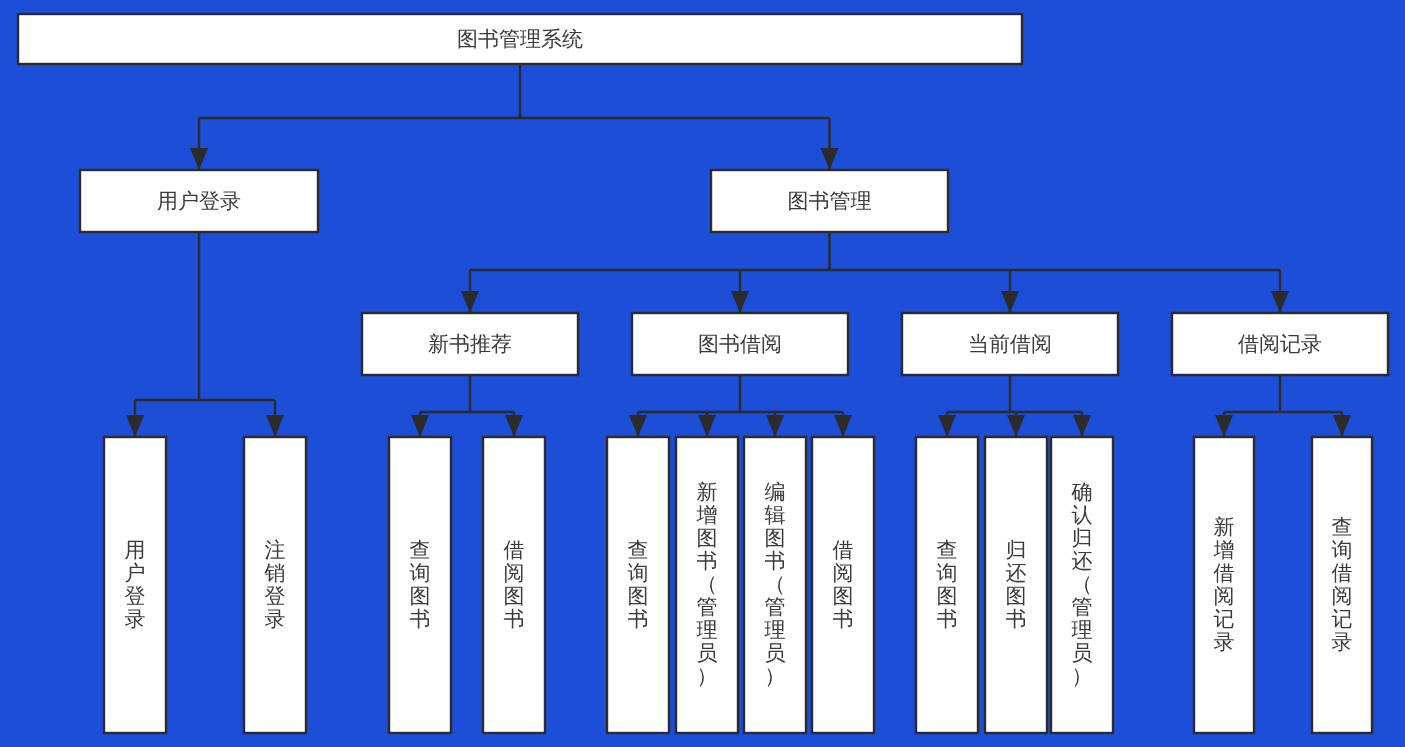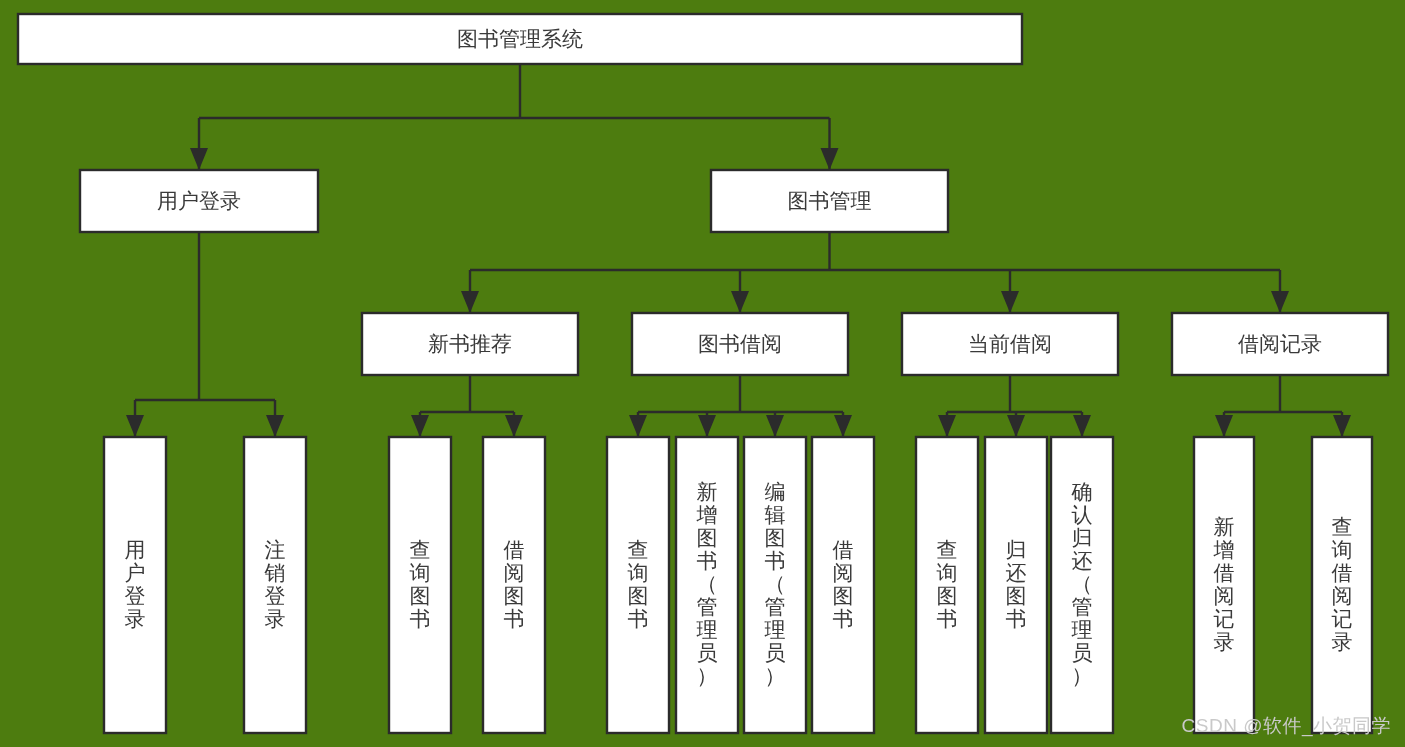--- a/index.html
+++ b/index.html
@@ -8,21 +8,21 @@
     padding: 0;
     background: #ffffff;
   }
   body {
     font-family: "Liberation Sans", "DejaVu Sans", sans-serif;
   }
   #diagram-root {
     position: relative;
     width: 1405px;
     height: 747px;
-    background: #4d7c0f;
+    background: #1d4ed8;
     overflow: hidden;
   }
   svg.diagram-canvas {
     position: absolute;
     top: 0;
     left: 0;
     width: 1405px;
     height: 747px;
     display: block;
   }
@@ -201,14 +201,13 @@
         <g>
           <rect x="1194" y="437" width="60" height="296" class="node-box"></rect>
           <text x="1224" class="node-label-vertical"><tspan x="1224" y="533.94">新</tspan><tspan x="1224" y="556.94">增</tspan><tspan x="1224" y="579.94">借</tspan><tspan x="1224" y="602.94">阅</tspan><tspan x="1224" y="625.94">记</tspan><tspan x="1224" y="648.94">录</tspan></text>
         </g>
         <g>
           <rect x="1312" y="437" width="60" height="296" class="node-box"></rect>
           <text x="1342" class="node-label-vertical"><tspan x="1342" y="533.94">查</tspan><tspan x="1342" y="556.94">询</tspan><tspan x="1342" y="579.94">借</tspan><tspan x="1342" y="602.94">阅</tspan><tspan x="1342" y="625.94">记</tspan><tspan x="1342" y="648.94">录</tspan></text>
         </g>
       </g>
   </svg>
-  <div class="watermark">CSDN @软件_小贺同学</div>
 </div>
 
 </body></html>

